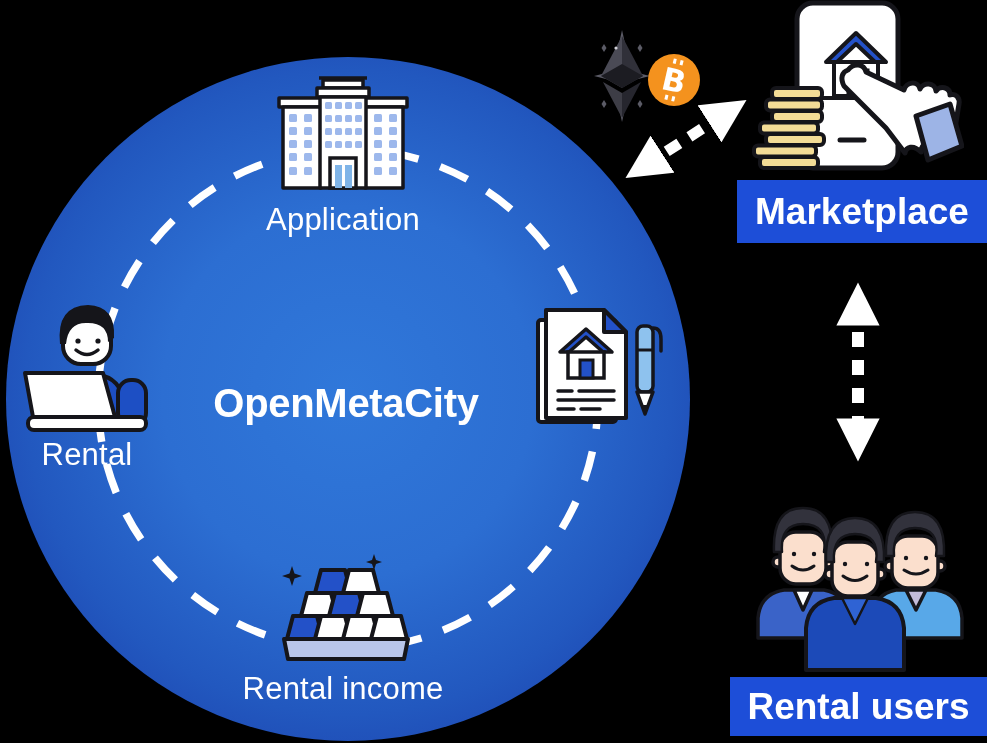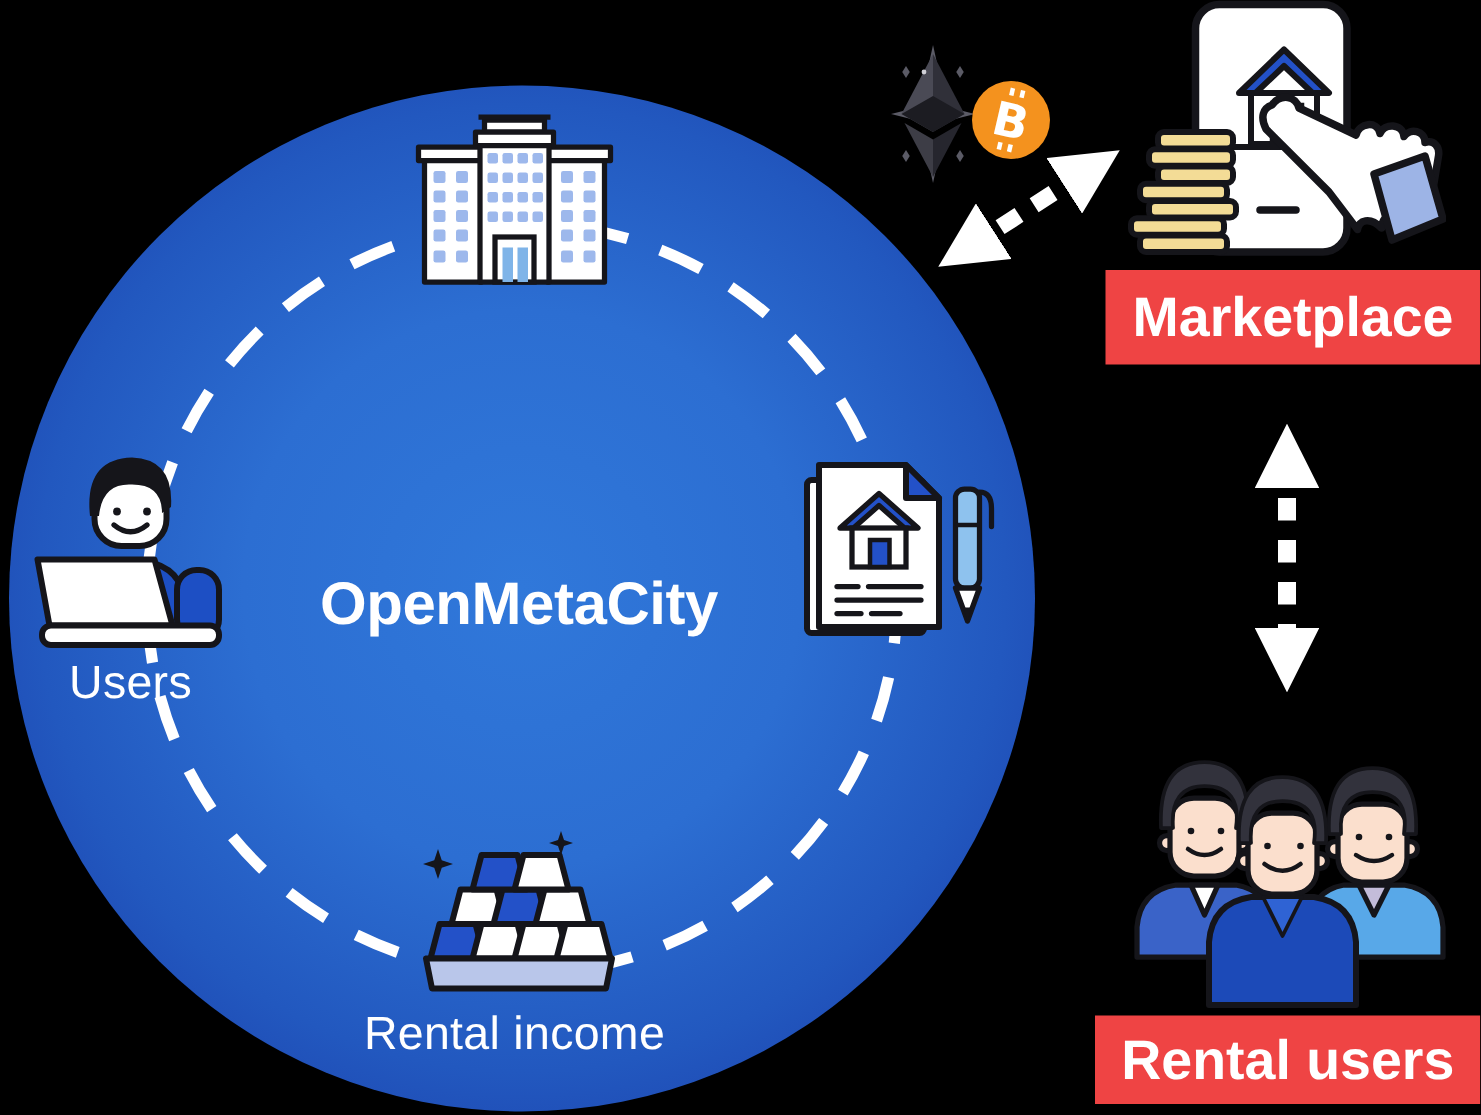--- a/index.html
+++ b/index.html
@@ -4,21 +4,21 @@
 <style>
   html,body{margin:0;padding:0;background:#000;}
   .stage{position:relative;width:987px;height:743px;background:#000;overflow:hidden;
          font-family:"Liberation Sans",sans-serif;}
   .abs{position:absolute;}
   .big-circle{left:6px;top:57px;width:684px;height:684px;border-radius:50%;
     background:radial-gradient(circle at 50% 49%, #3078da 0%, #2c6ed2 38%, #2258bf 66%, #1c41ad 86%, #19379f 100%);}
   .ring-svg{left:0;top:0;width:987px;height:743px;pointer-events:none;}
   .node-label{color:#fff;font-size:31px;font-weight:400;text-align:center;letter-spacing:.2px;}
   .center-title{color:#fff;font-size:40px;font-weight:700;text-align:center;letter-spacing:-.3px;}
-  .caption{background:#ef4444;color:#fff;font-weight:700;font-size:37px;
+  .caption{background:#1d4ed8;color:#fff;font-weight:700;font-size:37px;
            display:flex;align-items:center;justify-content:center;right:0;}
   .lbl-application{left:242px;top:202px;width:202px;}
   .lbl-users{left:26px;top:437px;width:122px;}
   .lbl-nft{left:553px;top:436px;width:96px;}
   .lbl-rental{left:212px;top:671px;width:262px;}
   .ttl{left:168px;top:381px;width:356px;}
   .cap-marketplace{left:737px;top:180px;height:63px;}
   .cap-marketusers{left:730px;top:677px;height:59px;}
   svg{display:block;}
 </style>
@@ -81,36 +81,37 @@
         <rect x="61" y="65" width="7" height="7" rx="1.5"></rect>
       <rect x="71" y="65" width="7" height="7" rx="1.5"></rect>
         <rect x="81" y="65" width="7" height="7" rx="1.5"></rect>
     </g>
     <g>
       <rect x="56" y="82" width="26" height="30" fill="#fff" stroke="#15151a" stroke-width="3.5"></rect>
       <rect x="61" y="89" width="7" height="23" fill="#7fb4e8"></rect>
       <rect x="71" y="89" width="7" height="23" fill="#7fb4e8"></rect>
     </g>
   </svg>
+  <div class="abs node-label lbl-application">Application</div>
 
   <svg class="abs" style="left:16px;top:298px;" width="140" height="134" viewBox="0 0 140 134">
     <path d="M34,130 L34,106 Q36,80 62,76 L80,76 Q106,80 108,106 L108,130 Z" fill="#1d4fc4" stroke="#15151a" stroke-width="4" stroke-linejoin="round"></path>
     <rect x="102" y="82" width="28" height="46" rx="13" fill="#1d4fc4" stroke="#15151a" stroke-width="4"></rect>
     <path d="M58,76 L70,94 L84,76 Z" fill="#fff" stroke="#8fb0e8" stroke-width="3" stroke-linejoin="round"></path>
     <rect x="47" y="13" width="48" height="53" rx="18" fill="#fff" stroke="#15151a" stroke-width="4"></rect>
     <path d="M44,46 Q40,8 72,7 Q100,8 98,40 L92,44 Q92,24 70,25 Q52,25 50,46 Z" fill="#15151a"></path>
     <circle cx="62" cy="43" r="2.6" fill="#15151a"></circle>
     <circle cx="82" cy="43" r="2.6" fill="#15151a"></circle>
     <path d="M60,52 Q71,61 82,52" fill="none" stroke="#15151a" stroke-width="3.5" stroke-linecap="round"></path>
     <g>
       <path d="M9,75 L87,75 L99,119 L17,119 Z" fill="#fff" stroke="#15151a" stroke-width="4" stroke-linejoin="round"></path>
       <rect x="12" y="119" width="118" height="13" rx="6" fill="#fff" stroke="#15151a" stroke-width="4"></rect>
     </g>
   </svg>
-  <div class="abs node-label lbl-users">Users</div>
+  <div class="abs node-label lbl-users">Rental</div>
 
   <svg class="abs" style="left:534px;top:306px;" width="132" height="124" viewBox="0 0 132 124">
     <rect x="4" y="14" width="78" height="102" rx="3" fill="#fff" stroke="#15151a" stroke-width="4"></rect>
     <path d="M12,4 L70,4 L92,26 L92,112 L12,112 Z" fill="#fff" stroke="#15151a" stroke-width="4" stroke-linejoin="round"></path>
     <path d="M70,4 L92,26 L70,26 Z" fill="#2351c8" stroke="#15151a" stroke-width="4" stroke-linejoin="round"></path>
     <g>
       <path d="M26,46 L52,23 L78,46 L69,46 L52,31 L35,46 Z" fill="#2351c8" stroke="#15151a" stroke-width="3.5" stroke-linejoin="round"></path>
       <rect x="34" y="46" width="36" height="26" fill="#fff" stroke="#15151a" stroke-width="3.5"></rect>
       <rect x="46" y="54" width="13" height="18" fill="#2351c8" stroke="#15151a" stroke-width="3"></rect>
     </g>

